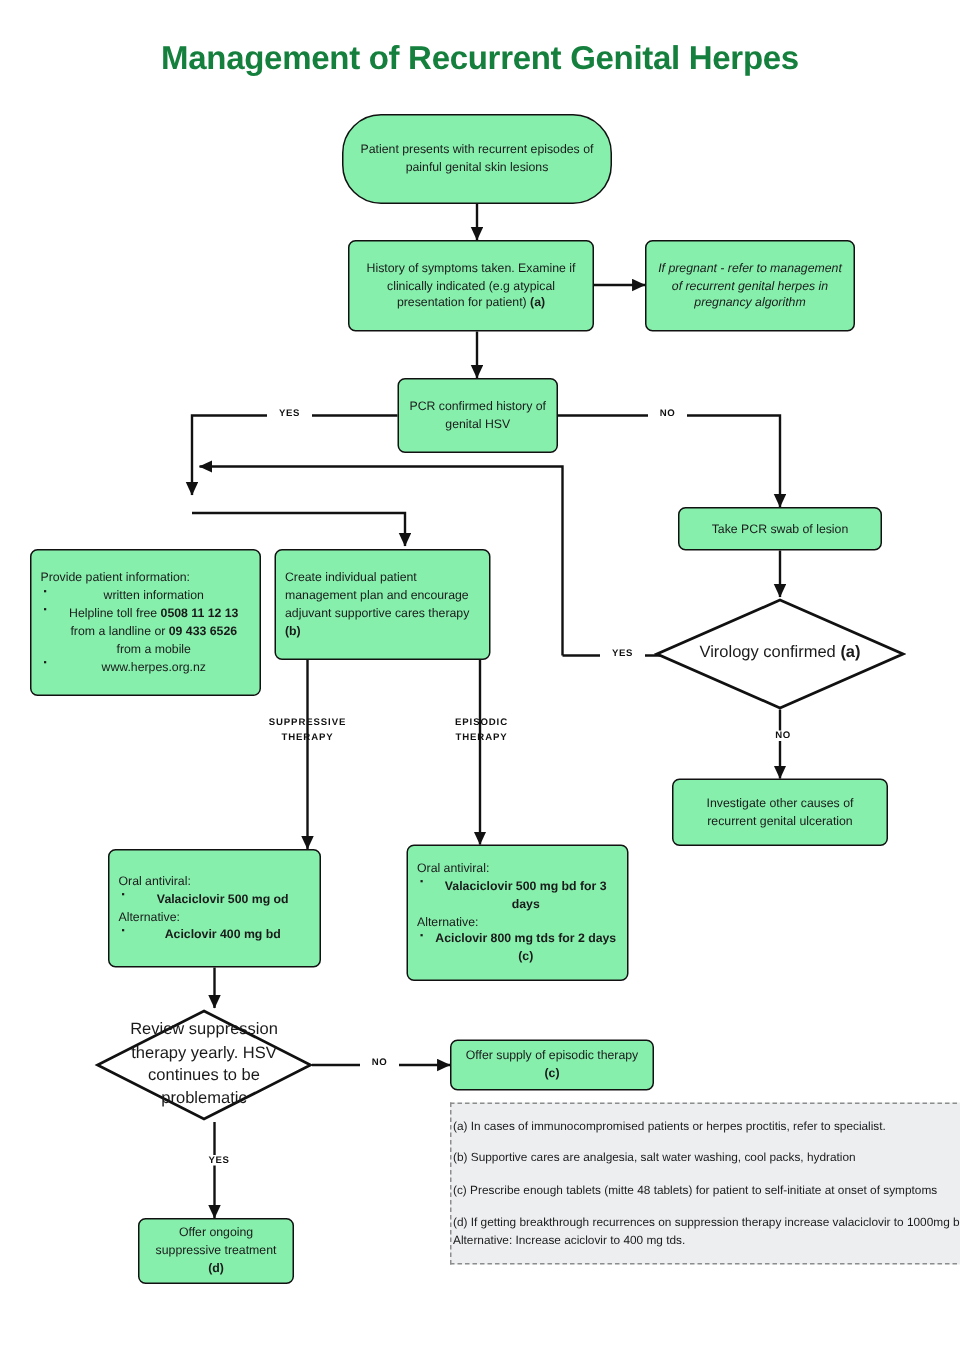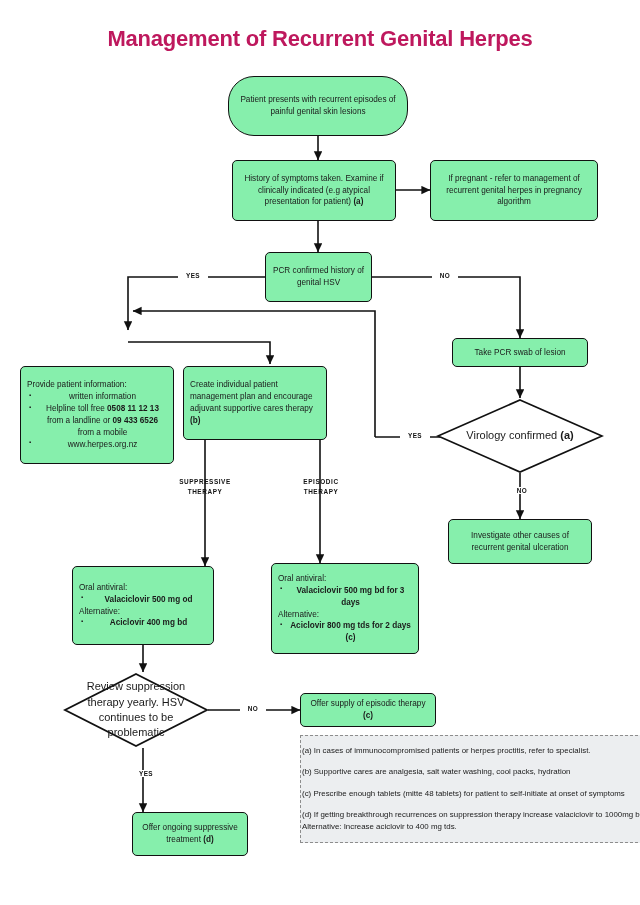--- a/index.html
+++ b/index.html
@@ -16,21 +16,21 @@
     overflow: hidden;
   }
   #title {
     position: absolute;
     left: 0;
     top: 26px;
     width: 640px;
     text-align: center;
     font-size: 22px;
     font-weight: bold;
-    color: #be185d;
+    color: #15803d;
     letter-spacing: -0.2px;
   }
   svg.edges {
     position: absolute;
     left: 0;
     top: 0;
     width: 640px;
     height: 905px;
     pointer-events: none;
   }
@@ -174,21 +174,21 @@
   <div class="node stadium center" style="left:228px; top:76px; width:180px; height:60px;">
     <p>Patient presents with recurrent episodes of painful genital skin lesions</p>
   </div>
 
   <div class="node center" style="left:232px; top:160px; width:164px; height:61px;">
     <p>
       <span>History of symptoms taken. Examine if clinically indicated (e.g atypical presentation for patient) </span><b>(a)</b>
     </p>
   </div>
 
-  <div class="node center" style="left:430px; top:160px; width:168px; height:61px;">
+  <div class="node center" style="left:430px; top:160px; width:140px; height:61px;font-style:italic;">
     <p>If pregnant - refer to management of recurrent genital herpes in pregnancy algorithm</p>
   </div>
 
   <div class="node center" style="left:265px; top:252px; width:107px; height:50px;">
     <p>PCR confirmed history of genital HSV</p>
   </div>
 
   <div class="edge-label" style="left:178px; top:272px; width:26px;">YES</div>
   <div class="edge-label" style="left:432px; top:272px; width:22px;">NO</div>
 
@@ -267,21 +267,21 @@
 
   <div class="edge-label" style="left:240px; top:705px; width:22px;">NO</div>
   <div class="edge-label" style="left:131px; top:770px; width:26px;">YES</div>
 
   <div class="node center" style="left:300px; top:693px; width:136px; height:34px;">
     <p>
       <span>Offer supply of episodic therapy  </span><b>(c)</b>
     </p>
   </div>
 
-  <div class="node center" style="left:92px; top:812px; width:116px; height:44px;margin-left:40px;">
+  <div class="node center" style="left:92px; top:812px; width:104px; height:44px;">
     <p>
       <span>Offer ongoing suppressive treatment </span><b>(d)</b>
     </p>
   </div>
 
   <div id="footnotes">
     <p>(a) In cases of immunocompromised patients or herpes proctitis, refer to specialist.</p>
     <p>(b) Supportive cares are analgesia, salt water washing, cool packs, hydration</p>
     <p>(c) Prescribe enough tablets (mitte 48 tablets) for patient to self-initiate at onset of symptoms</p>
     <p>(d) If getting breakthrough recurrences on suppression therapy increase valaciclovir to 1000mg bd. Alternative: Increase aciclovir  to 400 mg tds.</p>

